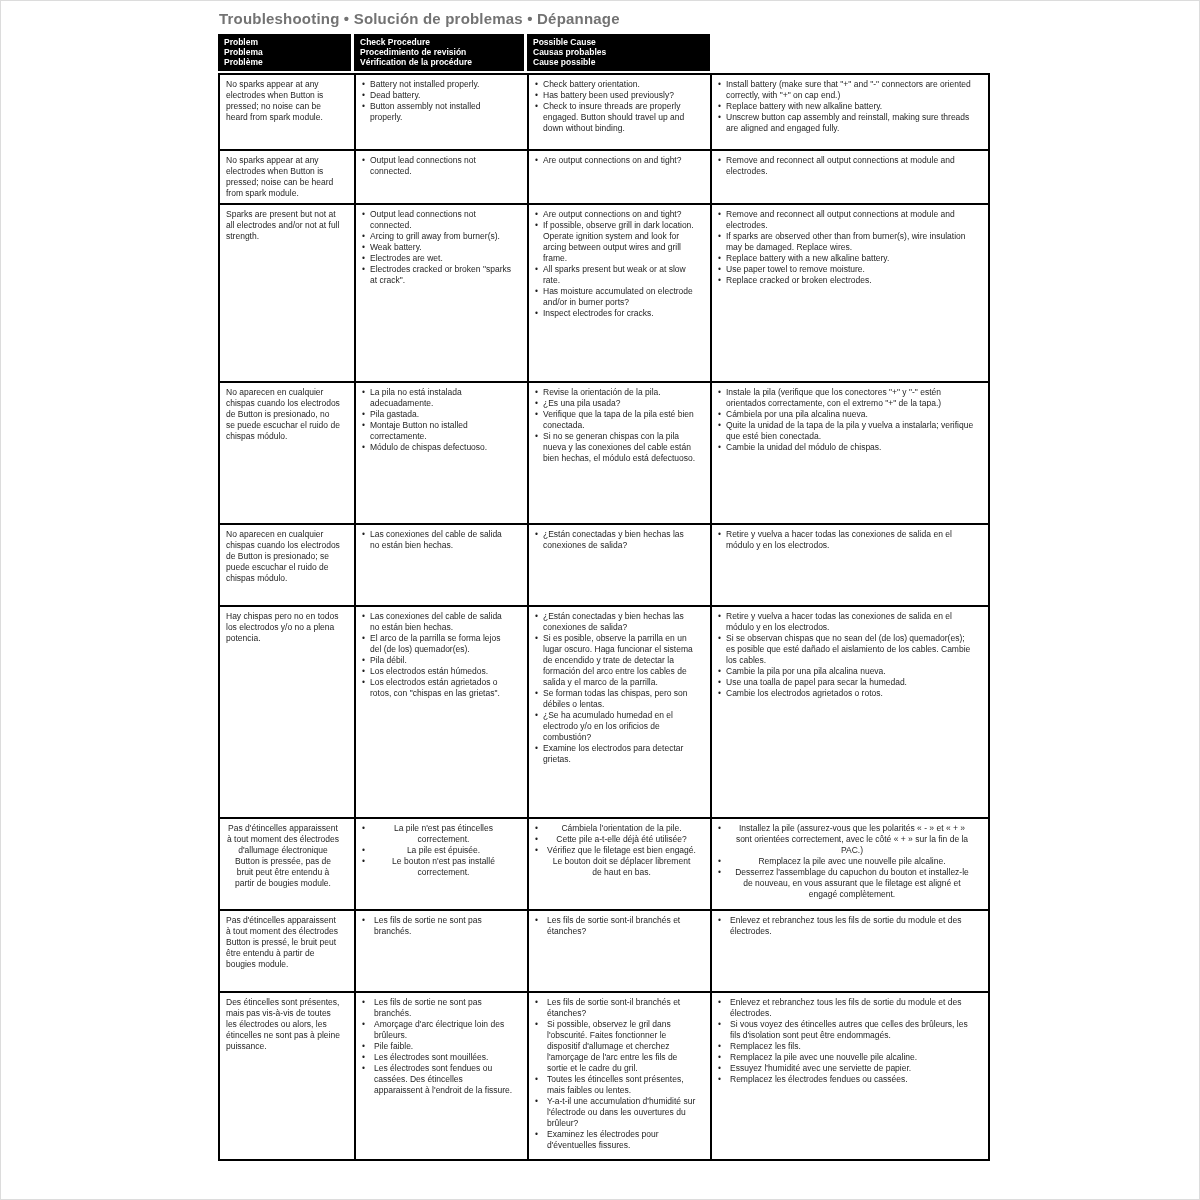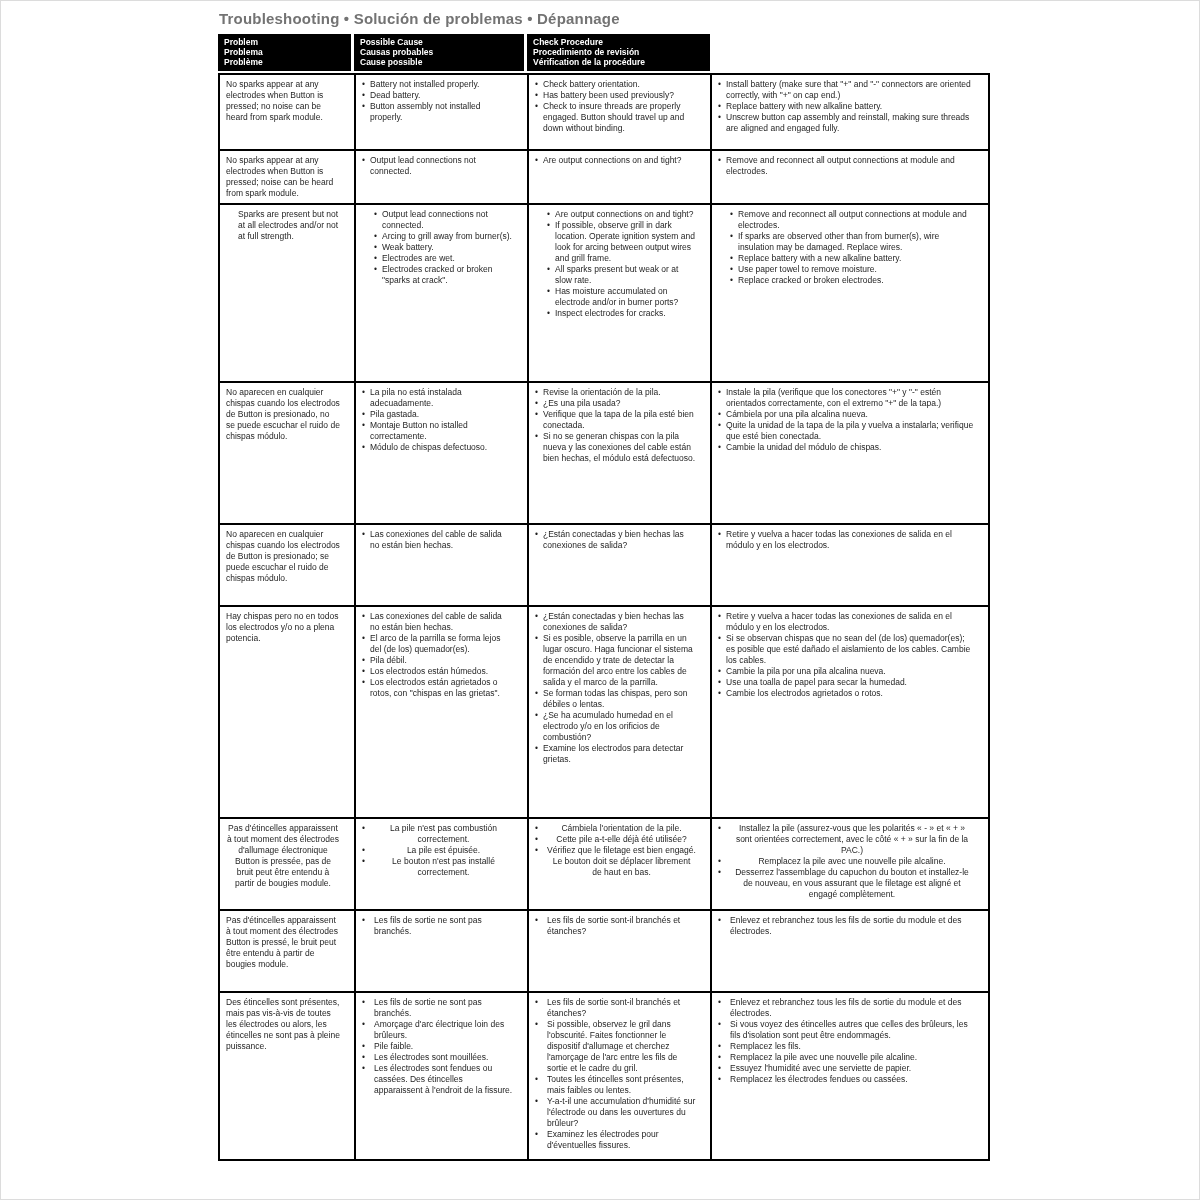--- a/index.html
+++ b/index.html
@@ -29,21 +29,21 @@
   .cellwrap{display:flex;flex-direction:column;justify-content:space-between;}
   .problem-text{margin:0;}
   ul.blist{margin:0;padding:0;list-style:none;}
   ul.blist li{position:relative;padding-left:8px;margin:0;}
   ul.blist li::before{content:"\2022";position:absolute;left:0;top:0;}
   tr.lang-fr ul.blist li{padding-left:12px;}
 
   
   tr.row-1 .cellwrap{min-height:66px;}
   tr.row-2 .cellwrap{min-height:42px;}
-  tr.row-3 .cellwrap{min-height:168px;margin-left:12px;}
+  tr.row-3 .cellwrap{min-height:168px;}
   tr.row-4 .cellwrap{min-height:132px;}
   tr.row-5 .cellwrap{min-height:72px;}
   tr.row-6 .cellwrap{min-height:202px;}
   tr.row-7 .cellwrap{min-height:82px;text-align:center;}
   tr.row-8 .cellwrap{min-height:72px;}
   tr.row-9 .cellwrap{min-height:158px;}
 </style>
 </head>
 <body>
 
@@ -52,28 +52,28 @@
 <div class="content">
   <h1 class="doc-title">Troubleshooting  •  Solución de problemas  •  Dépannage</h1>
 
   <div class="header-row">
     <div class="header-cell">
       <div>Problem</div>
       <div>Problema</div>
       <div>Problème</div>
     </div>
     <div class="header-cell">
+      <div>Check Procedure</div>
+      <div>Procedimiento de revisión</div>
+      <div>Vérification de la procédure</div>
+    </div>
+    <div class="header-cell">
       <div>Possible Cause</div>
       <div>Causas probables</div>
       <div>Cause possible</div>
-    </div>
-    <div class="header-cell">
-      <div>Check Procedure</div>
-      <div>Procedimiento de revisión</div>
-      <div>Vérification de la procédure</div>
     </div>
   </div>
 
   <table class="tbl">
     <colgroup>
       <col style="width:136px">
         <col style="width:173px">
         <col style="width:183px">
         <col style="width:278px">
     </colgroup>
@@ -287,21 +287,21 @@
         </tr>
         <tr class="trouble-row row-7 lang-fr">
           <td>
             <div class="cellwrap">
               <p class="problem-text">Pas d'étincelles apparaissent à tout moment des électrodes d'allumage électronique Button is pressée, pas de bruit peut être entendu à partir de bougies module.</p>
             </div>
           </td>
           <td>
             <div class="cellwrap">
               <ul class="blist">
-                <li>La pile n'est pas combustión correctement.</li>
+                <li>La pile n'est pas étincelles correctement.</li>
                 <li>La pile est épuisée.</li>
                 <li>Le bouton n'est pas installé correctement.</li>
               </ul>
             </div>
           </td>
           <td>
             <div class="cellwrap">
               <ul class="blist">
                 <li>Cámbiela l'orientation de la pile.</li>
                 <li>Cette pile a-t-elle déjà été utilisée?</li>

